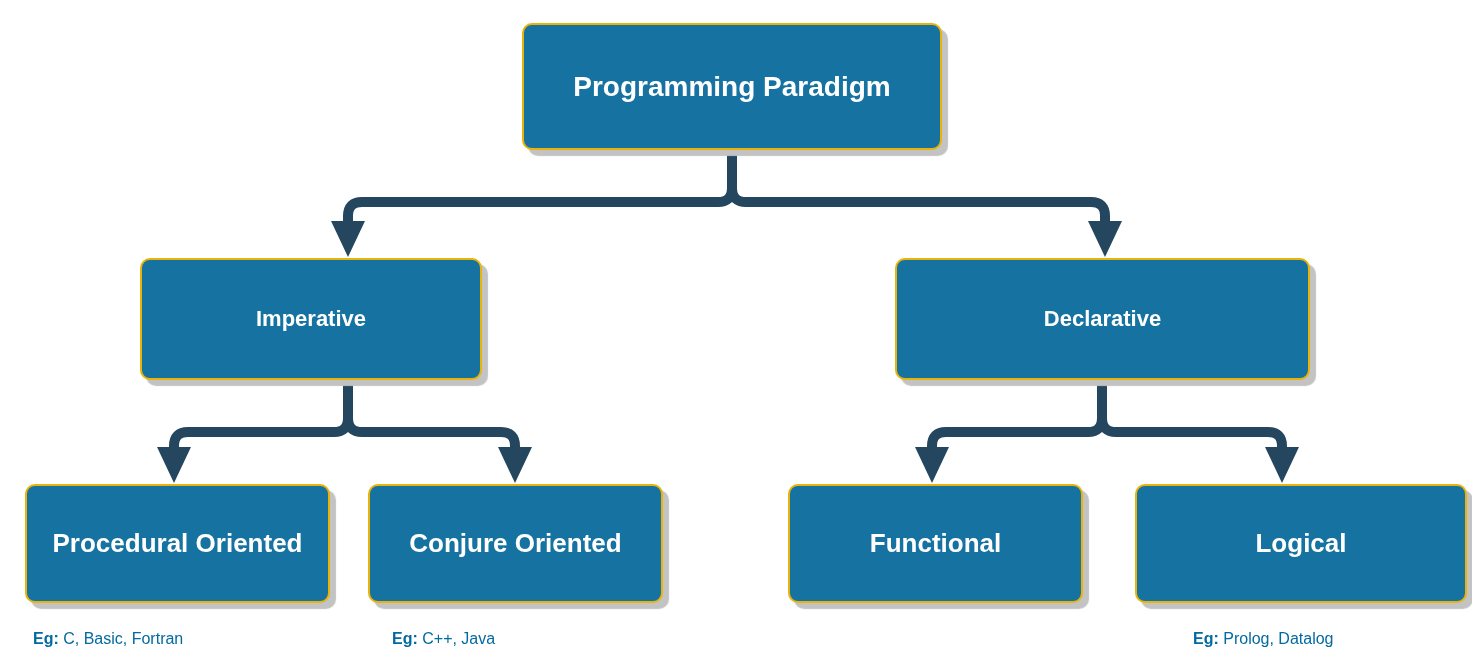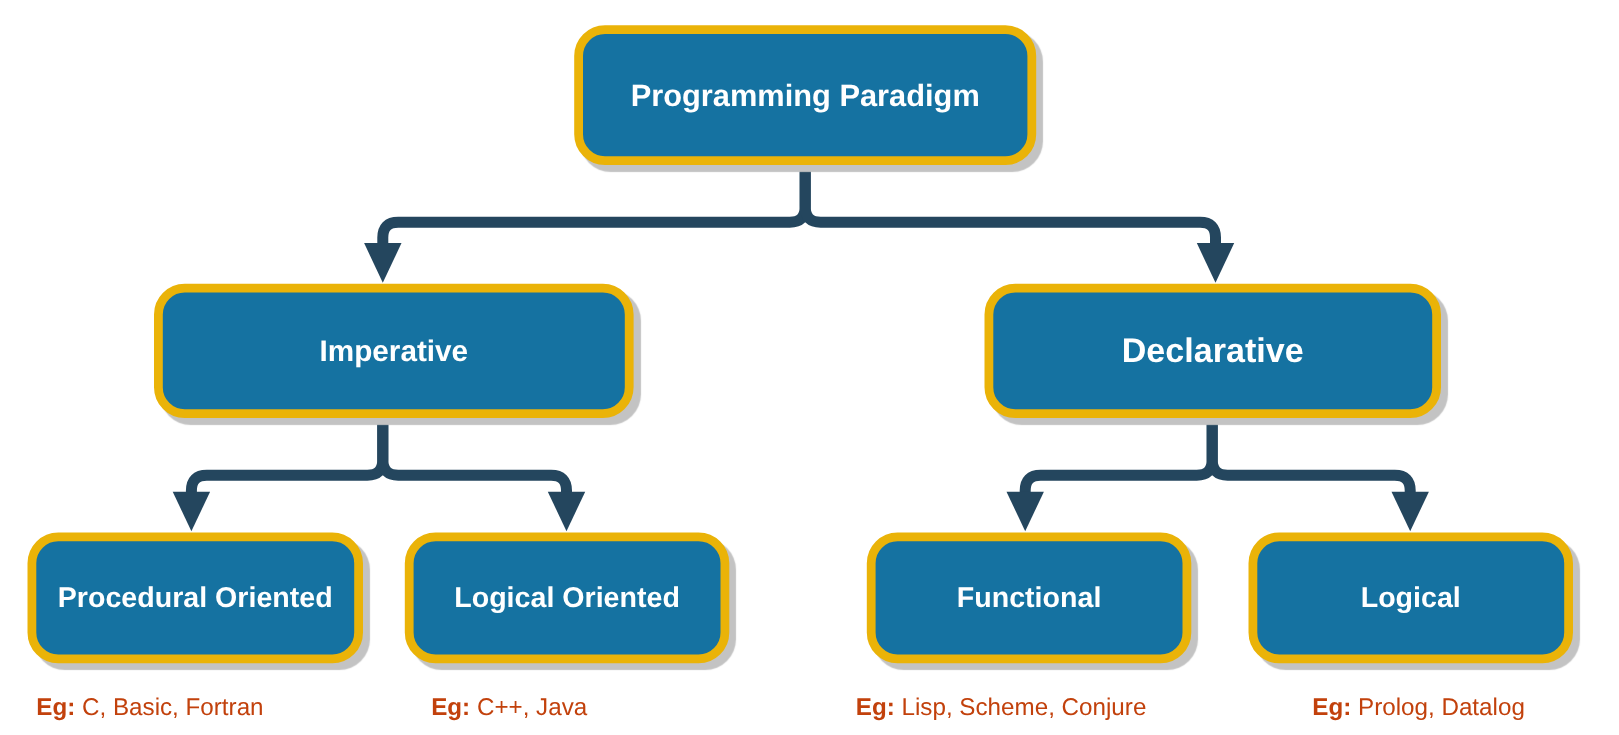--- a/index.html
+++ b/index.html
@@ -19,45 +19,45 @@
     position: absolute;
     left: 0; top: 0;
     width: 1472px;
     height: 668px;
     z-index: 1;
   }
   .node {
     position: absolute;
     z-index: 2;
     background: #1572a1;
-    border: 8px solid #eab308;
-    border-radius: 28px;
+    border: 2px solid #eab308;
+    border-radius: 10px;
     box-shadow: 6px 6px 1px #c3c3c3;
     display: flex;
     align-items: center;
     justify-content: center;
     box-sizing: border-box;
     color: #ffffff;
     font-weight: bold;
     text-align: center;
   }
   .node-root        { left: 522px;  top: 23px;  width: 420px; height: 127px; font-size: 28px; }
-  .node-imperative  { left: 140px;  top: 258px; width: 436px; height: 122px; font-size: 27px; }
-  .node-declarative { left: 895px;  top: 258px; width: 415px; height: 122px; font-size: 31px; }
+  .node-imperative  { left: 140px;  top: 258px; width: 342px; height: 122px; font-size: 22px; }
+  .node-declarative { left: 895px;  top: 258px; width: 415px; height: 122px; font-size: 22px; }
   .node-leaf        { height: 119px; font-size: 26px; }
   .node-procedural  { left: 25px;   top: 484px; width: 305px; }
   .node-object      { left: 368px;  top: 484px; width: 295px; }
   .node-functional  { left: 788px;  top: 484px; width: 295px; text-align: center; }
-  .node-logical     { left: 1135px; top: 484px; width: 295px; }
+  .node-logical     { left: 1135px; top: 484px; width: 332px; }
   .example {
     position: absolute;
     z-index: 2;
     top: 630px;
-    font-size: 22px;
-    color: #c2410c;
+    font-size: 16px;
+    color: #0369a1;
     white-space: nowrap;
   }
   .example .eg-prefix { font-weight: bold; }
   .example-procedural { left: 33px; }
   .example-object     { left: 392px; text-align: right; }
   .example-functional { left: 778px; }
   .example-logical    { left: 1146px; margin-left: 47px; }
 </style>
 </head>
 <body>
@@ -108,40 +108,37 @@
 
   <div class="node node-declarative">
     <span>Declarative</span>
   </div>
 
   <div class="node node-leaf node-procedural">
     <span>Procedural Oriented</span>
   </div>
 
   <div class="node node-leaf node-object">
-    <span>Logical Oriented</span>
+    <span>Conjure Oriented</span>
   </div>
 
   <div class="node node-leaf node-functional">
     <span>Functional</span>
   </div>
 
   <div class="node node-leaf node-logical">
     <span>Logical</span>
   </div>
 
   <div class="example example-procedural">
     <span class="eg-prefix">Eg:</span><span> C, Basic, Fortran</span>
   </div>
 
   <div class="example example-object">
     <span class="eg-prefix">Eg:</span><span> C++, Java</span>
   </div>
 
-  <div class="example example-functional">
-    <span class="eg-prefix">Eg:</span><span> Lisp, Scheme, Conjure</span>
-  </div>
 
   <div class="example example-logical">
     <span class="eg-prefix">Eg:</span><span> Prolog, Datalog</span>
   </div>
 
 </div>
 
 </body></html>

